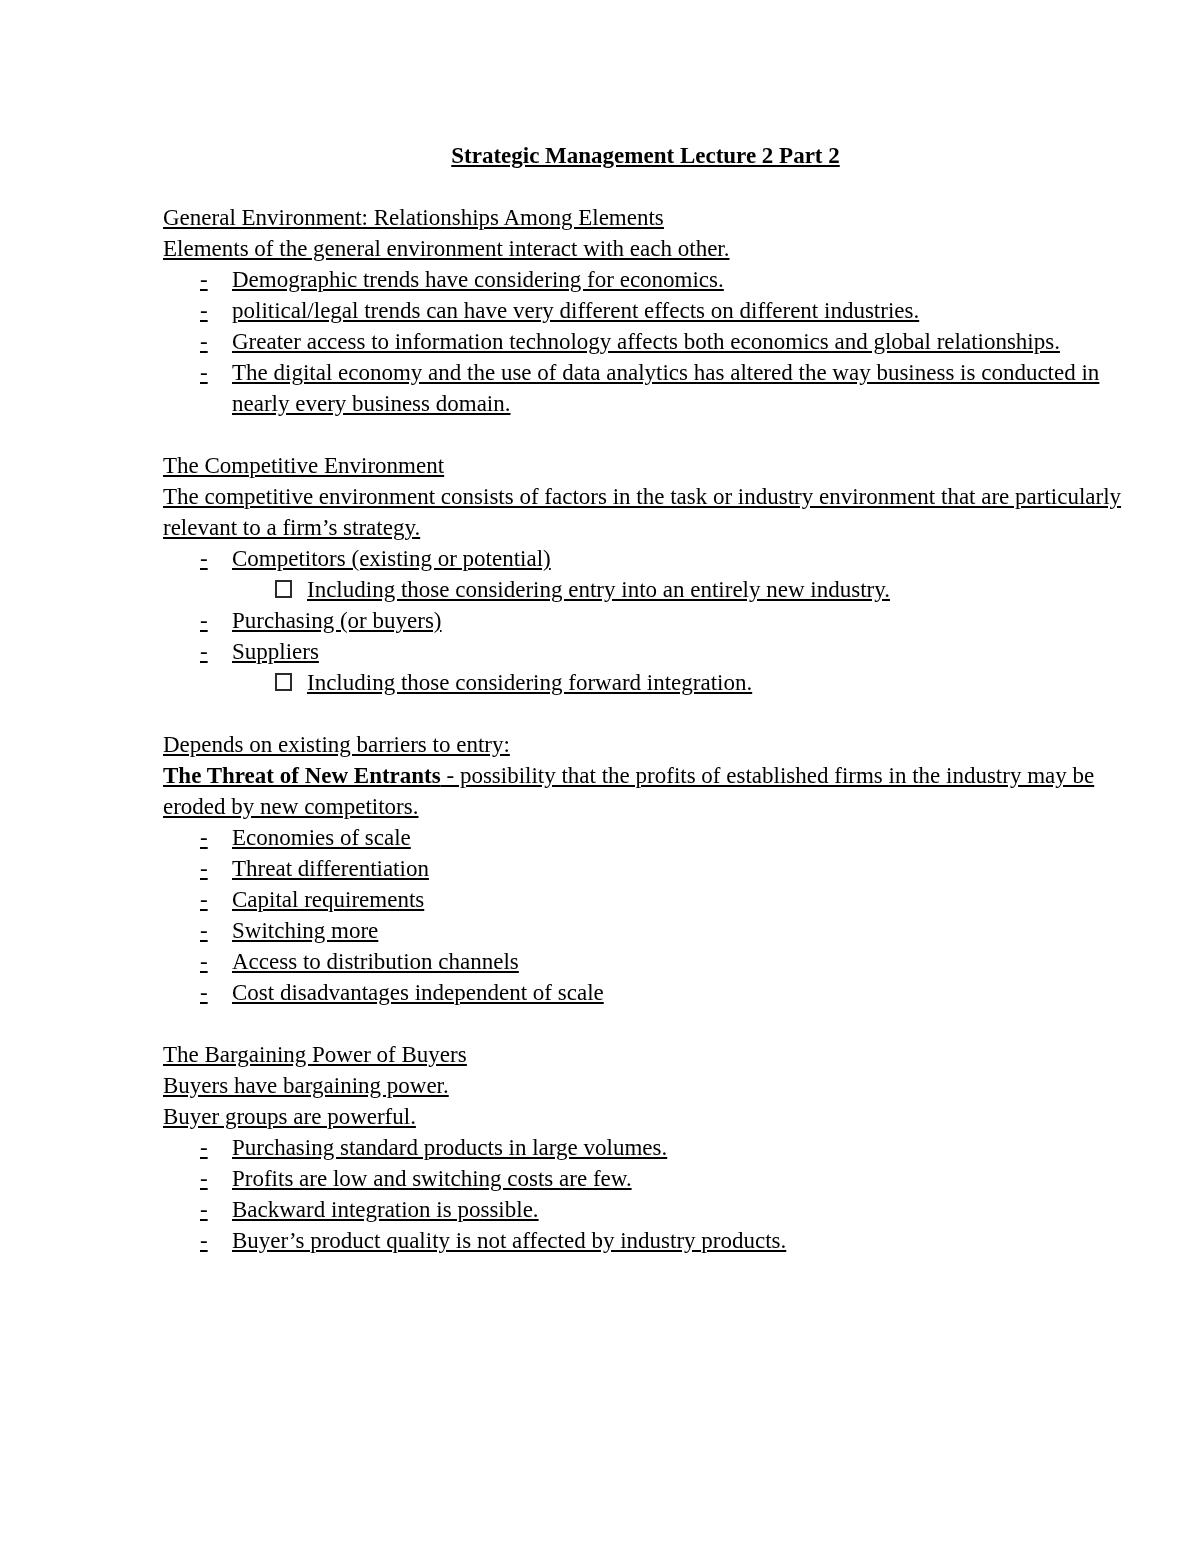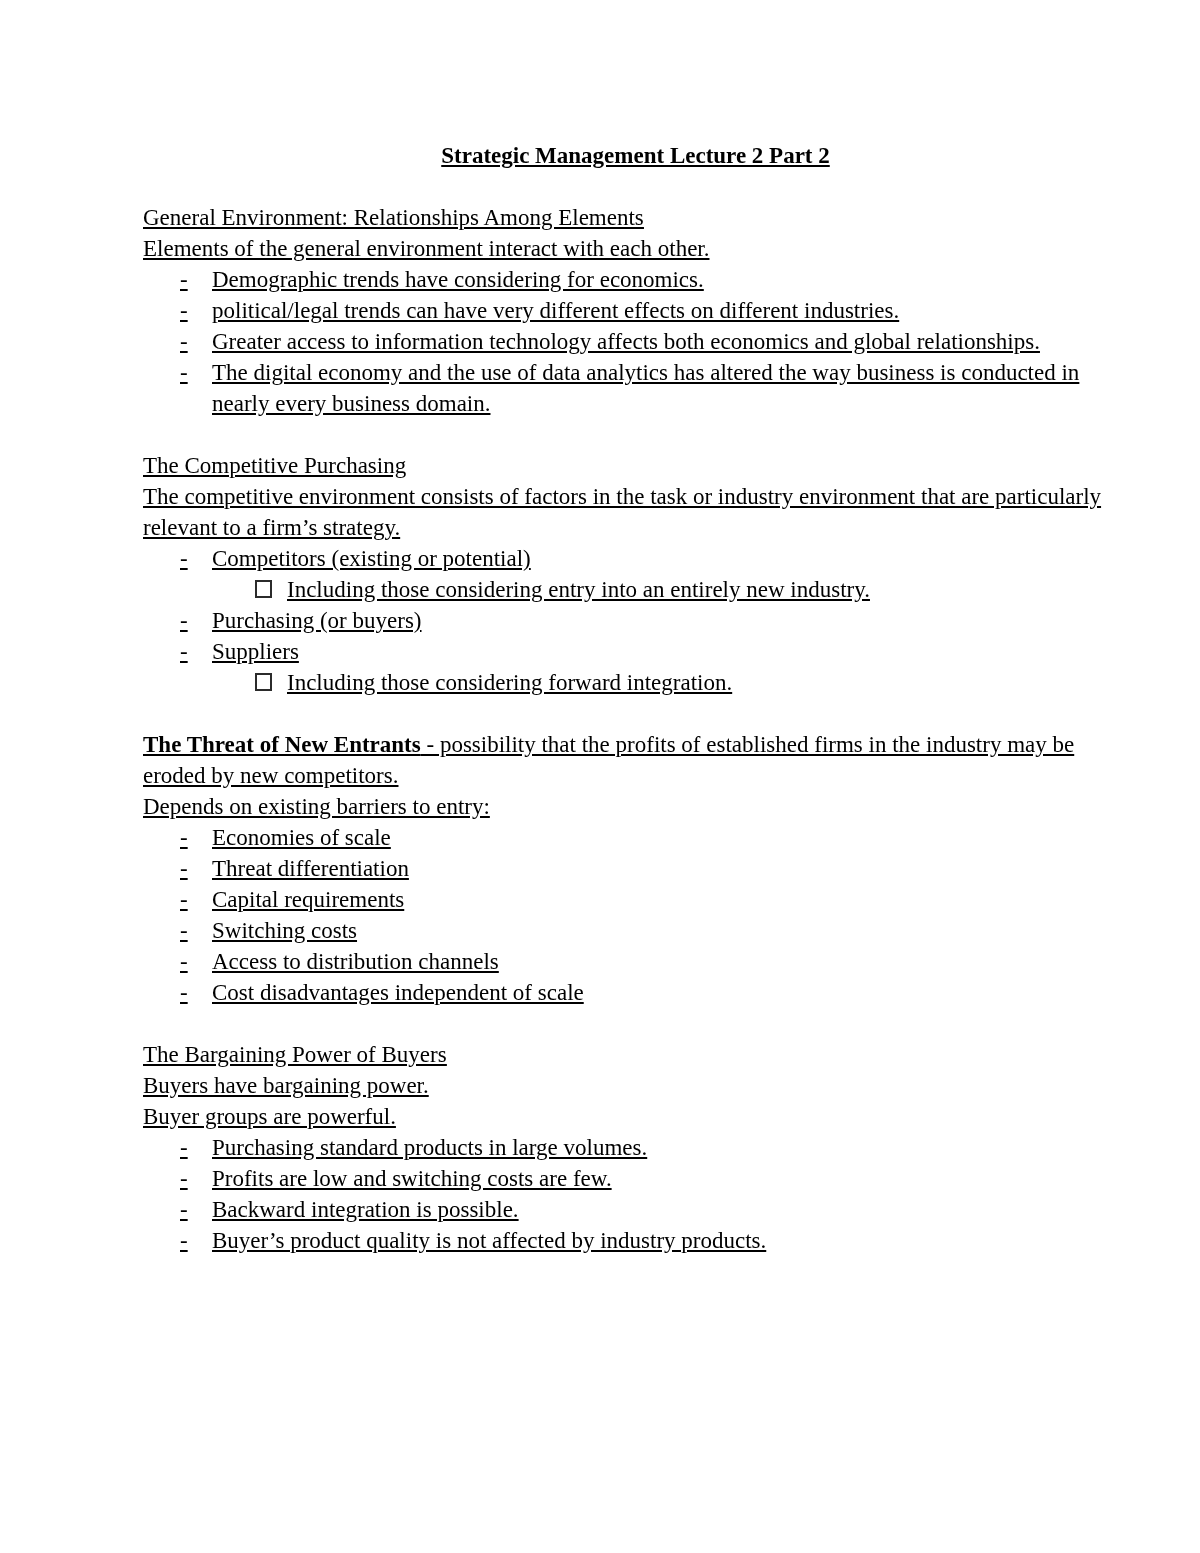--- a/index.html
+++ b/index.html
@@ -11,20 +11,21 @@
     background: #ffffff;
     overflow: hidden;
   }
   .content {
     box-sizing: border-box;
     padding: 140px 72px 0 143px;
     font-family: "Liberation Serif", "DejaVu Serif", serif;
     font-size: 23px;
     line-height: 31px;
     color: #000000;
+    margin-left: 20px;
   }
   .doc-title, .doc-date {
     text-align: center;
     font-weight: bold;
     text-decoration: underline;
   }
   .section { margin-top: 31px; text-decoration: underline; }
   .section-heading {
     font-weight: normal;
     text-decoration: underline;
@@ -73,21 +74,21 @@
         <span class="dash">-</span>
         <span class="text">Greater access to information technology affects both economics and global relationships.</span>
       </div>
       <div class="bullet">
         <span class="dash">-</span>
         <span class="text">The digital economy and the use of data analytics has altered the way business is conducted in nearly every business domain.</span>
       </div>
     </div>
 
     <div class="section">
-      <p class="section-heading">The Competitive Purchasing</p>
+      <p class="section-heading">The Competitive Environment</p>
       <p>The competitive environment consists of factors in the task or industry environment that are particularly relevant to a firm’s strategy.</p>
       <div class="bullet">
         <span class="dash">-</span>
         <span class="text">Competitors (existing or potential)</span>
       </div>
       <div class="bullet level2">
         <span class="checkbox"></span>
         <span class="text">Including those considering entry into an entirely new industry.</span>
       </div>
       <div class="bullet">
@@ -98,37 +99,37 @@
         <span class="dash">-</span>
         <span class="text">Suppliers</span>
       </div>
       <div class="bullet level2">
         <span class="checkbox"></span>
         <span class="text">Including those considering forward integration.</span>
       </div>
     </div>
 
     <div class="section">
+      <p>Depends on existing barriers to entry:</p>
       <p><span class="bold">The Threat of New Entrants</span><span> - possibility that the profits of established firms in the industry may be eroded by new competitors.</span></p>
-      <p>Depends on existing barriers to entry:</p>
       <div class="bullet">
         <span class="dash">-</span>
         <span class="text">Economies of scale</span>
       </div>
       <div class="bullet">
         <span class="dash">-</span>
         <span class="text">Threat differentiation</span>
       </div>
       <div class="bullet">
         <span class="dash">-</span>
         <span class="text">Capital requirements</span>
       </div>
       <div class="bullet">
         <span class="dash">-</span>
-        <span class="text">Switching costs</span>
+        <span class="text">Switching more</span>
       </div>
       <div class="bullet">
         <span class="dash">-</span>
         <span class="text">Access to distribution channels</span>
       </div>
       <div class="bullet">
         <span class="dash">-</span>
         <span class="text">Cost disadvantages independent of scale</span>
       </div>
     </div>

